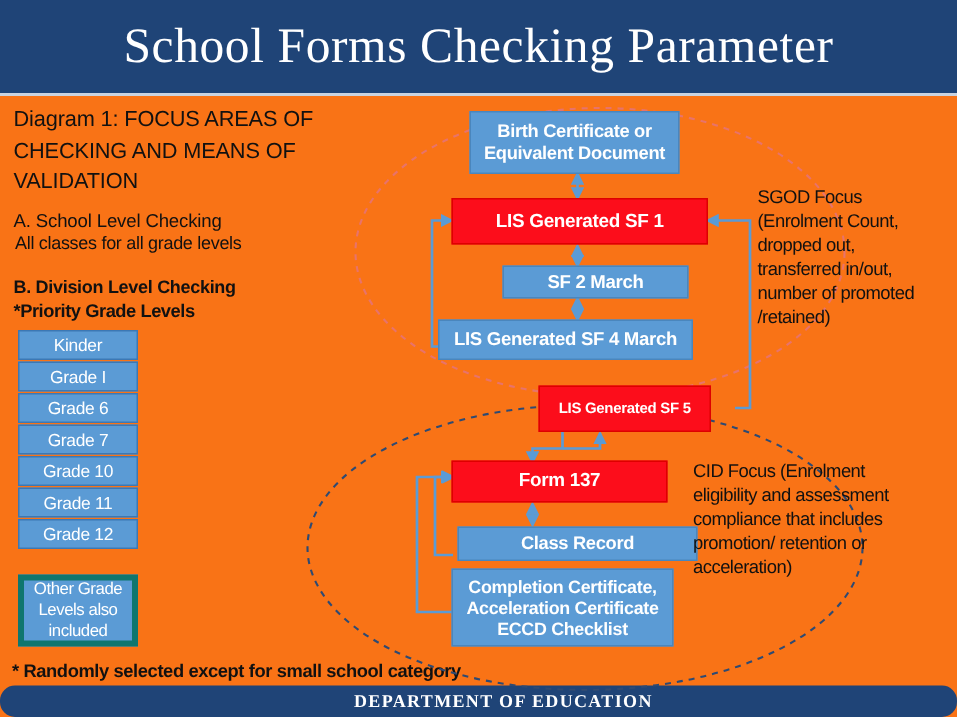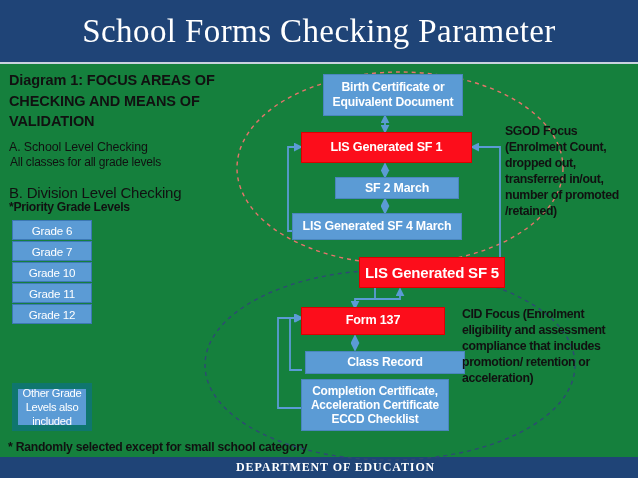--- a/index.html
+++ b/index.html
@@ -3,21 +3,21 @@
 <meta charset="utf-8">
 <style>
   html,body{margin:0;padding:0;}
   body{
     width:638px;height:478px;
     background:#ffffff;
     font-family:"Liberation Sans", sans-serif;
     overflow:hidden;
     position:relative;
   }
-  #slide{position:relative;width:638px;height:478px;overflow:hidden;background:#15803d;}
+  #slide{position:relative;width:638px;height:478px;overflow:hidden;background:#f97316;}
 
   
   .titlebar{
     position:absolute;left:0;top:0;width:638px;height:62px;
     background:#1f4477;
   }
   .titlebar .title{
     position:absolute;left:0;top:0;width:638px;height:62px;
     display:flex;align-items:center;justify-content:center;
     color:#ffffff;
@@ -27,34 +27,34 @@
     white-space:nowrap;
   }
   .title-underline{
     position:absolute;left:0;top:62px;width:638px;height:2px;
     background:#c9d3e0;
   }
 
   
   .lead{
     position:absolute;left:9px;top:70px;width:245px;
-    font-size:14.5px;font-weight:bold;color:#111;
+    font-size:14.5px;font-weight:normal;color:#111;
     line-height:1.42;letter-spacing:-0.1px;
   }
   .sec-a{
     position:absolute;left:9px;top:140px;width:250px;
     font-size:12.4px;font-weight:normal;color:#111;letter-spacing:-0.1px;
   }
   .sec-a-sub{
     position:absolute;left:10px;top:155px;width:250px;
     font-size:12px;font-weight:normal;color:#111;letter-spacing:-0.2px;
   }
   .sec-b{
     position:absolute;left:9px;top:184px;width:250px;
-    font-size:15px;font-weight:normal;color:#111;letter-spacing:-0.2px;
+    font-size:12px;font-weight:bold;color:#111;letter-spacing:-0.2px;
   }
   .sec-b-sub{
     position:absolute;left:9px;top:200px;width:250px;
     font-size:12.2px;font-weight:bold;color:#111;letter-spacing:-0.3px;
   }
 
   .gradelist{position:absolute;left:12px;top:220px;width:80px;}
   .gradebox{
     box-sizing:border-box;
     width:80px;height:20px;
@@ -64,21 +64,21 @@
     font-size:11.6px;
     display:flex;align-items:center;justify-content:center;
     margin-bottom:1px;
     letter-spacing:-0.2px;
     white-space:nowrap;
   }
   .othergrade{
     position:absolute;left:12px;top:383px;
     box-sizing:border-box;
     width:80px;height:48px;
-    background:#5b9bd5;border:6px solid #0f766e;
+    background:#5b9bd5;border:4px solid #0f766e;
     color:#ffffff;font-size:11.2px;
     display:flex;align-items:center;justify-content:center;
     text-align:center;line-height:1.25;letter-spacing:-0.3px;
     padding:0 2px;
   }
   .footnote{
     position:absolute;left:8px;top:440px;width:400px;
     font-size:12.2px;font-weight:bold;color:#111;letter-spacing:-0.25px;
     white-space:nowrap;
   }
@@ -89,29 +89,30 @@
     display:flex;align-items:center;justify-content:center;
     text-align:center;color:#ffffff;font-weight:bold;
     line-height:1.2;letter-spacing:-0.2px;
     z-index:6;
   }
   .node.blue{background:#5b9bd5;border:1px solid #4a86bd;}
   .node.red{background:#fc0d1b;border:1px solid #d00;}
 
   
   .focus{
-    position:absolute;color:#111;font-weight:bold;
+    position:absolute;color:#111;font-weight:normal;
     font-size:12.3px;line-height:1.30;letter-spacing:-0.35px;
     z-index:7;
   }
 
   
   .footer{
     position:absolute;left:0;top:457px;width:638px;height:21px;
     background:#1f4477;
+    border-radius:10px;
   }
   .footer .dept{
     position:absolute;left:236px;top:0;height:21px;
     display:flex;align-items:center;
     color:#ffffff;font-family:"Liberation Serif", serif;
     font-size:12px;letter-spacing:0.9px;font-weight:bold;
   }
   .footer .pagenum{
     position:absolute;right:12px;top:0;height:21px;
     display:flex;align-items:center;
@@ -136,20 +137,22 @@
     <ellipse cx="390" cy="365" rx="185" ry="95" fill="none" stroke="#2e4a73" stroke-width="1.4" stroke-dasharray="4,4"></ellipse>
   </svg>
 
   <div class="lead">Diagram 1: FOCUS AREAS OF CHECKING AND MEANS OF VALIDATION</div>
   <div class="sec-a">A. School  Level  Checking</div>
   <div class="sec-a-sub">All classes for all grade levels</div>
   <div class="sec-b">B. Division  Level Checking</div>
   <div class="sec-b-sub">*Priority Grade Levels</div>
 
   <div class="gradelist">
+    <div class="gradebox">Kinder</div>
+    <div class="gradebox">Grade I</div>
     <div class="gradebox">Grade 6</div>
     <div class="gradebox">Grade 7</div>
     <div class="gradebox">Grade 10</div>
     <div class="gradebox">Grade 11</div>
     <div class="gradebox">Grade 12</div>
   </div>
 
   <div class="othergrade">Other Grade Levels  also included</div>
   <div class="footnote">* Randomly selected except for small school category</div>
 
@@ -178,29 +181,29 @@
       <path d="M 375 299 L 400 299 L 400 289" marker-end="url(#ah2)"></path>
 
       <line x1="355" y1="336" x2="355" y2="350" marker-start="url(#ah)" marker-end="url(#ah2)"></line>
 
       <path d="M 302 318 L 290 318 L 290 370 L 302 370" marker-start="url(#ah2)"></path>
 
       <path d="M 302 408 L 278 408 L 278 318 L 301 318" marker-end="url(#ah2)"></path>
     </g>
   </svg>
 
-  <div class="node blue" style="left:323px;top:74px;width:140px;height:42px;font-size:12.2px;padding:12px 4px;">Birth Certificate or Equivalent Document</div>
+  <div class="node blue" style="left:313px;top:74px;width:140px;height:42px;font-size:12.2px;padding:12px 4px;">Birth Certificate or Equivalent Document</div>
 
   <div class="node red" style="left:301px;top:132px;width:171px;height:31px;font-size:12.6px;">LIS Generated SF 1</div>
 
   <div class="node blue" style="left:335px;top:177px;width:124px;height:22px;font-size:12.4px;">SF 2 March</div>
 
   <div class="node blue" style="left:292px;top:213px;width:170px;height:27px;font-size:12.4px;">LIS Generated SF 4 March</div>
 
-  <div class="node red" style="left:359px;top:257px;width:146px;height:31px;font-size:15px;">LIS Generated SF 5</div>
+  <div class="node red" style="left:359px;top:257px;width:115px;height:31px;font-size:10px;">LIS Generated SF 5</div>
 
   <div class="node red" style="left:301px;top:307px;width:144px;height:28px;font-size:12.6px;">Form 137</div>
 
   <div class="node blue" style="left:305px;top:351px;width:160px;height:23px;font-size:12.2px;">Class Record</div>
 
   <div class="node blue" style="left:301px;top:379px;width:148px;height:52px;font-size:11.9px;padding:0 3px;">Completion Certificate, Acceleration Certificate ECCD Checklist</div>
 
   <div class="focus" style="left:505px;top:124px;width:122px;">SGOD Focus (Enrolment Count, dropped out, transferred in/out, number of promoted /retained)</div>
 
   <div class="focus" style="left:462px;top:307px;width:150px;">CID Focus (Enrolment eligibility and assessment compliance that includes promotion/ retention or acceleration)</div>

